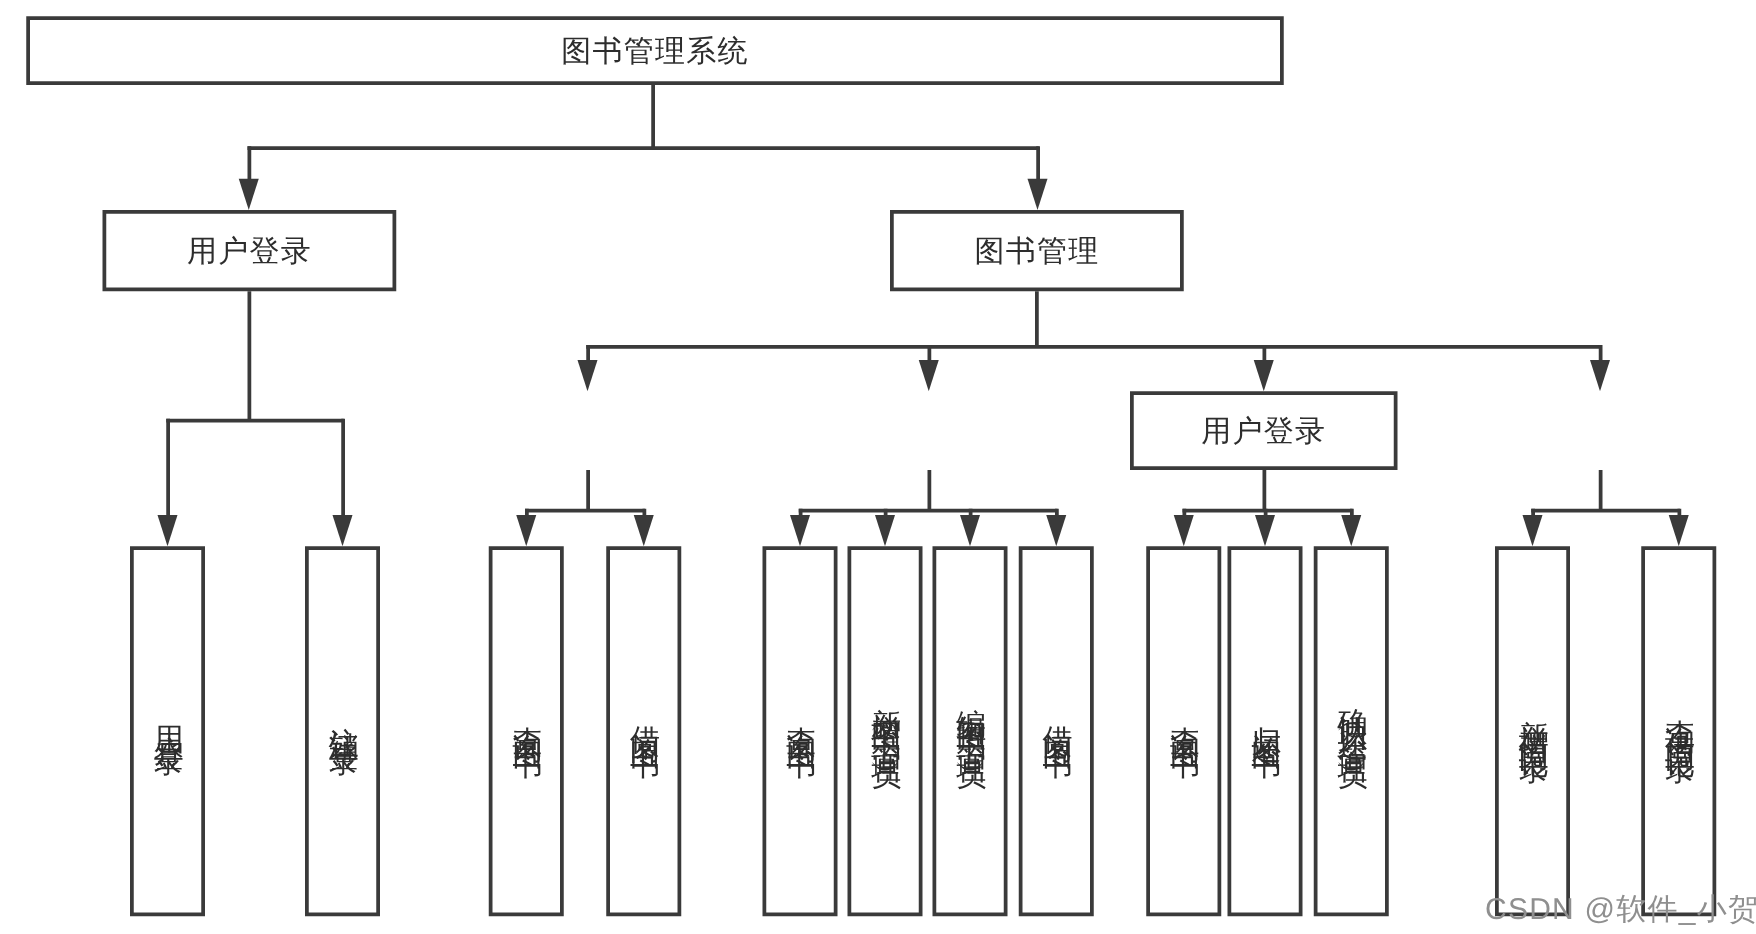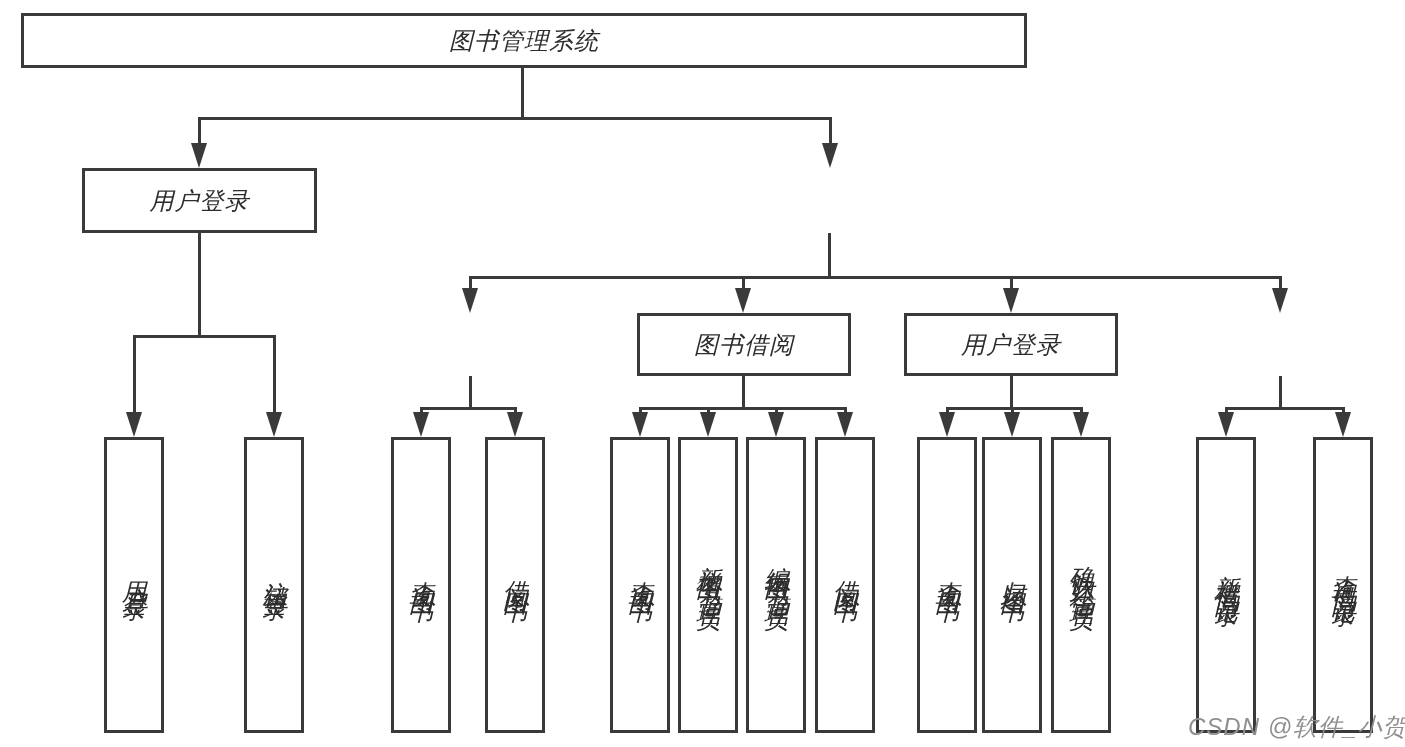--- a/index.html
+++ b/index.html
@@ -1,18 +1,18 @@
 <!DOCTYPE html>
 <html style="--line: #3a3a3a; --text: #2d2d2d; --watermark: #8f8f8f; --background: #ffffff;"><head>
 <meta charset="utf-8">
 <style>
   html,body{margin:0;padding:0;background:#ffffff;}
   .canvas{
     position:relative;width:1405px;height:747px;background:var(--background,#fff);
-    font-family:"Liberation Sans","DejaVu Sans",sans-serif;overflow:hidden;font-style:italic;
+    font-family:"Liberation Sans","DejaVu Sans",sans-serif;overflow:hidden;
   }
   .box{
     position:absolute;box-sizing:border-box;background:#fff;
     border:3px solid var(--line,#3a3a3a);
     display:flex;align-items:center;justify-content:center;
     color:var(--text,#2d2d2d);font-size:24px;letter-spacing:1px;
   }
   .lv1{left:21px;top:13px;width:1006px;height:55px;}
   .lv2{top:168px;width:235px;height:65px;}
   .lv3{top:313px;width:214px;height:63px;}
@@ -45,42 +45,42 @@
   <div class="vline" style="left:521px;top:68px;height:50px"></div>
   <div class="hline" style="left:198px;top:117px;width:633px"></div>
   <div class="vline" style="left:198px;top:117px;height:28px"></div>
   <div class="ahead" style="left:191px;top:143px"></div>
   <div class="vline" style="left:829px;top:117px;height:28px"></div>
   <div class="ahead" style="left:822px;top:143px"></div>
 
   <div class="box lv2" style="left:82px">
     <span>用户登录</span>
   </div>
+  <div class="box lv2" style="left:712px">
+    <span>图书管理</span>
+  </div>
 
   <div class="vline" style="left:198px;top:233px;height:103px"></div>
   <div class="hline" style="left:133px;top:335px;width:142px"></div>
   <div class="vline" style="left:133px;top:335px;height:80px"></div>
   <div class="ahead" style="left:126px;top:412px"></div>
   <div class="vline" style="left:273px;top:335px;height:80px"></div>
   <div class="ahead" style="left:266px;top:412px"></div>
 
   <div class="vline" style="left:828px;top:233px;height:44px"></div>
   <div class="hline" style="left:469px;top:276px;width:812px"></div>
   <div class="vline" style="left:469px;top:276px;height:15px"></div>
   <div class="ahead" style="left:462px;top:288px"></div>
   <div class="vline" style="left:742px;top:276px;height:15px"></div>
   <div class="ahead" style="left:735px;top:288px"></div>
   <div class="vline" style="left:1010px;top:276px;height:15px"></div>
   <div class="ahead" style="left:1003px;top:288px"></div>
   <div class="vline" style="left:1279px;top:276px;height:15px"></div>
   <div class="ahead" style="left:1272px;top:288px"></div>
 
-  <div class="box lv3" style="left:637px">
-    <span>图书借阅</span>
-  </div>
   <div class="box lv3" style="left:904px">
     <span>用户登录</span>
   </div>
 
   <div class="vline" style="left:469px;top:376px;height:32px"></div>
   <div class="hline" style="left:420px;top:407px;width:96px"></div>
   <div class="vline" style="left:420px;top:407px;height:8px"></div>
   <div class="ahead" style="left:413px;top:412px"></div>
   <div class="vline" style="left:514px;top:407px;height:8px"></div>
   <div class="ahead" style="left:507px;top:412px"></div>

